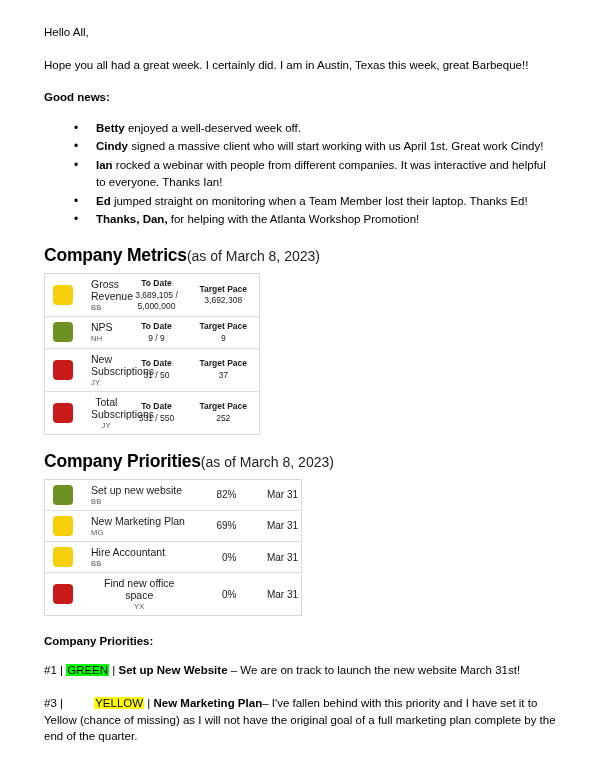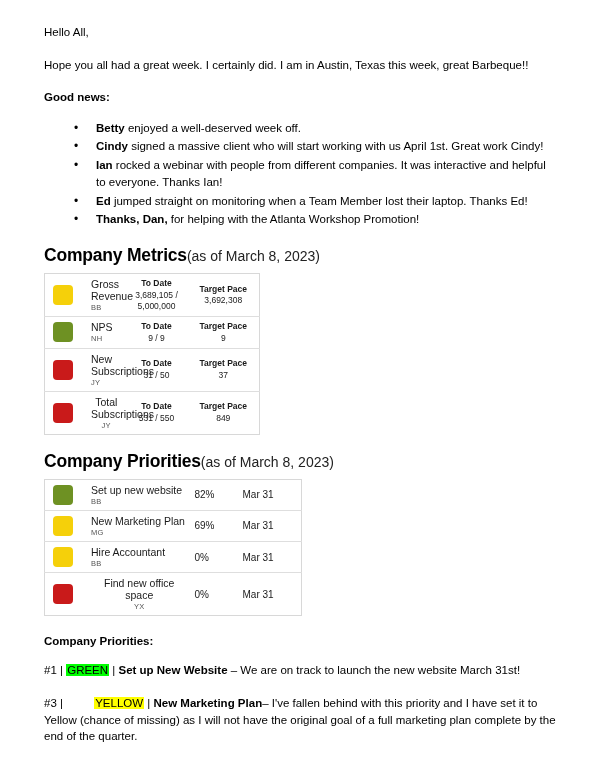--- a/index.html
+++ b/index.html
@@ -129,21 +129,21 @@
   #metrics-table .col-target { width: 72px; }
 
   
   #priorities-table { width: 258px; }
   #priorities-table .col-pct { width: 48px; }
   #priorities-table .col-date { width: 62px; }
   #priorities-table .pct,
   #priorities-table .date {
     font-size: 10px;
     color: #1a1a1a;
-    text-align: left;
+    text-align: right;
   }
   #priorities-table td.val-cell { padding: 8px 3px !important; }
 
   
   h3.sub-head {
     font-size: 11.5px;
     font-weight: bold;
     margin: 19px 0 15px 0;
   }
   .hl-green {
@@ -246,21 +246,21 @@
           <td class="name-cell">
             <div class="metric-name">Total Subscriptions</div>
             <div class="metric-owner">JY</div>
           </td>
           <td class="val-cell">
             <div class="val-label">To Date</div>
             <div class="val-num">531 / 550</div>
           </td>
           <td class="val-cell">
             <div class="val-label">Target Pace</div>
-            <div class="val-num">849</div>
+            <div class="val-num">252</div>
           </td>
         </tr>
       </tbody>
   </table>
 
   <div class="section-head">
     <span class="title">Company Priorities</span>
     <span class="asof">(as of March 8, 2023)</span>
   </div>
 

